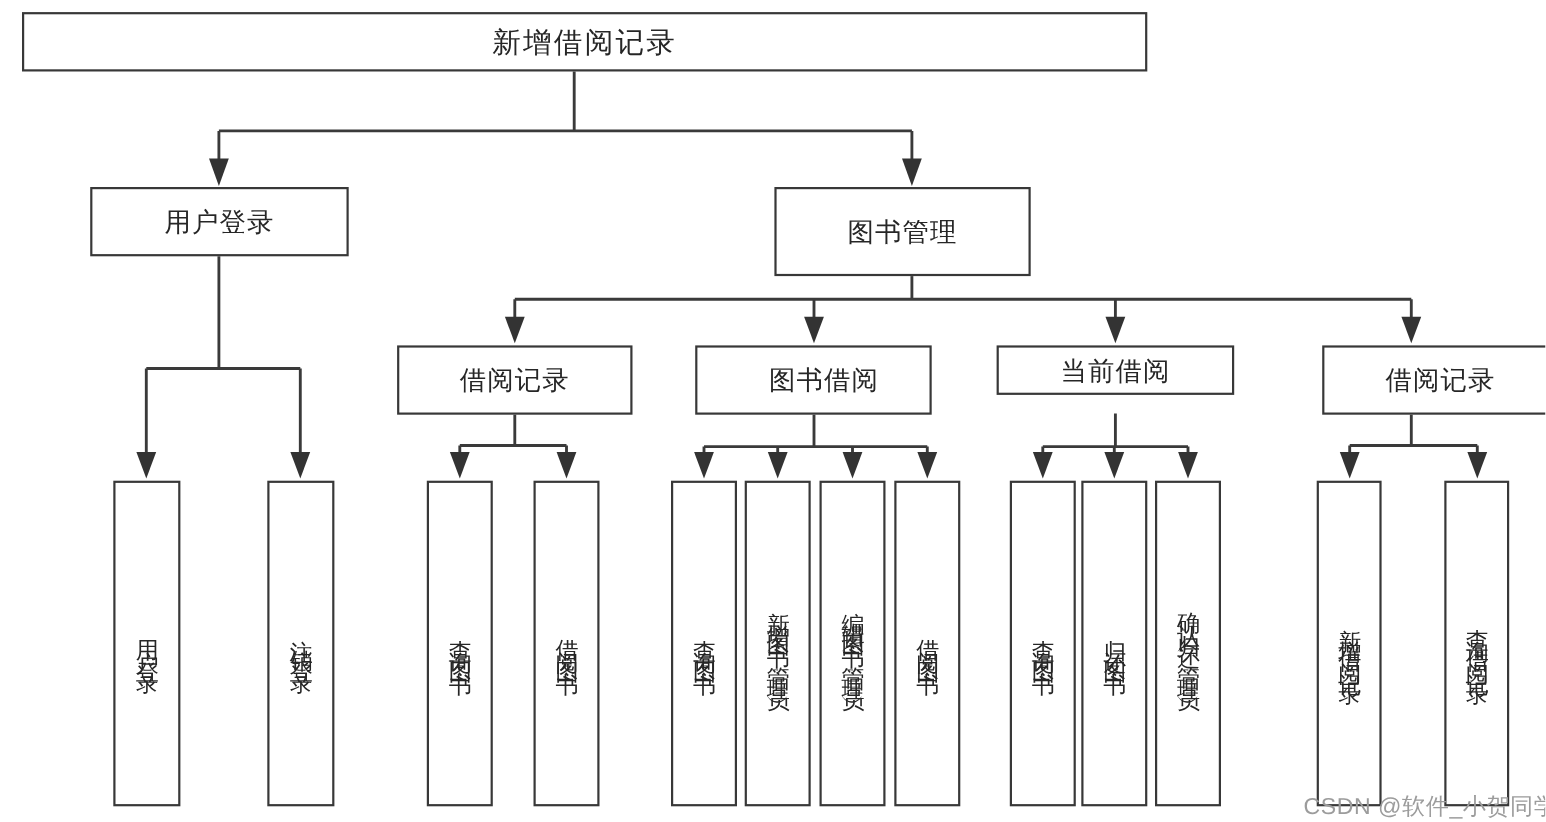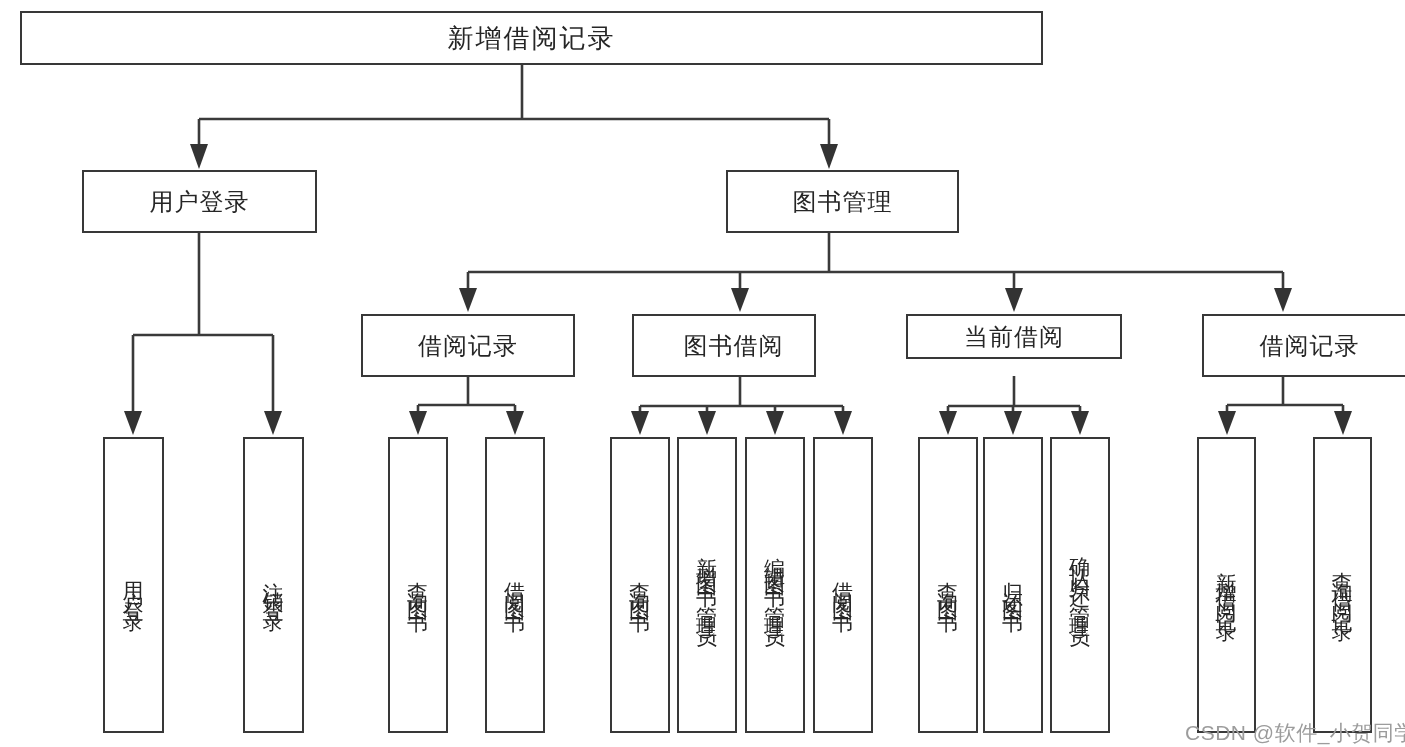--- a/index.html
+++ b/index.html
@@ -79,24 +79,24 @@
       <polygon points="1013,435 1004,411 1022,411"></polygon>
       <polygon points="1080,435 1071,411 1089,411"></polygon>
       <polygon points="1227,435 1218,411 1236,411"></polygon>
       <polygon points="1343,435 1334,411 1352,411"></polygon>
     </g>
   </svg>
 
   <div class="box root-label" style="left:20px; top:11px; width:1023px; height:54px;">新增借阅记录</div>
 
   <div class="box h-label" style="left:82px; top:170px; width:235px; height:63px;">用户登录</div>
-  <div class="box h-label" style="left:726px; top:170px; width:233px; height:63px;font-family:Liberation Serif, serif;">图书管理</div>
+  <div class="box h-label" style="left:704px; top:170px; width:233px; height:81px;font-family:Liberation Serif, serif;">图书管理</div>
 
   <div class="box h-label" style="left:361px; top:314px; width:214px; height:63px;">借阅记录</div>
-  <div class="box h-label" style="left:632px; top:314px; width:184px; height:63px;padding-left:19px;">图书借阅</div>
+  <div class="box h-label" style="left:632px; top:314px; width:215px; height:63px;padding-left:19px;">图书借阅</div>
   <div class="box h-label" style="left:906px; top:314px; width:216px; height:45px;">当前借阅</div>
   <div class="box h-label" style="left:1175px; top:314px; width:215px; height:63px;margin-left:27px;">借阅记录</div>
 
   <div class="box v-box" style="left:103px; top:437px; width:61px; height:296px;">用户登录</div>
   <div class="box v-box" style="left:243px; top:437px; width:61px; height:296px;">注销登录</div>
 
   <div class="box v-box" style="left:388px; top:437px; width:60px; height:296px;">查询图书</div>
   <div class="box v-box" style="left:485px; top:437px; width:60px; height:296px;">借阅图书</div>
 
   <div class="box v-box" style="left:610px; top:437px; width:60px; height:296px;">查询图书</div>

